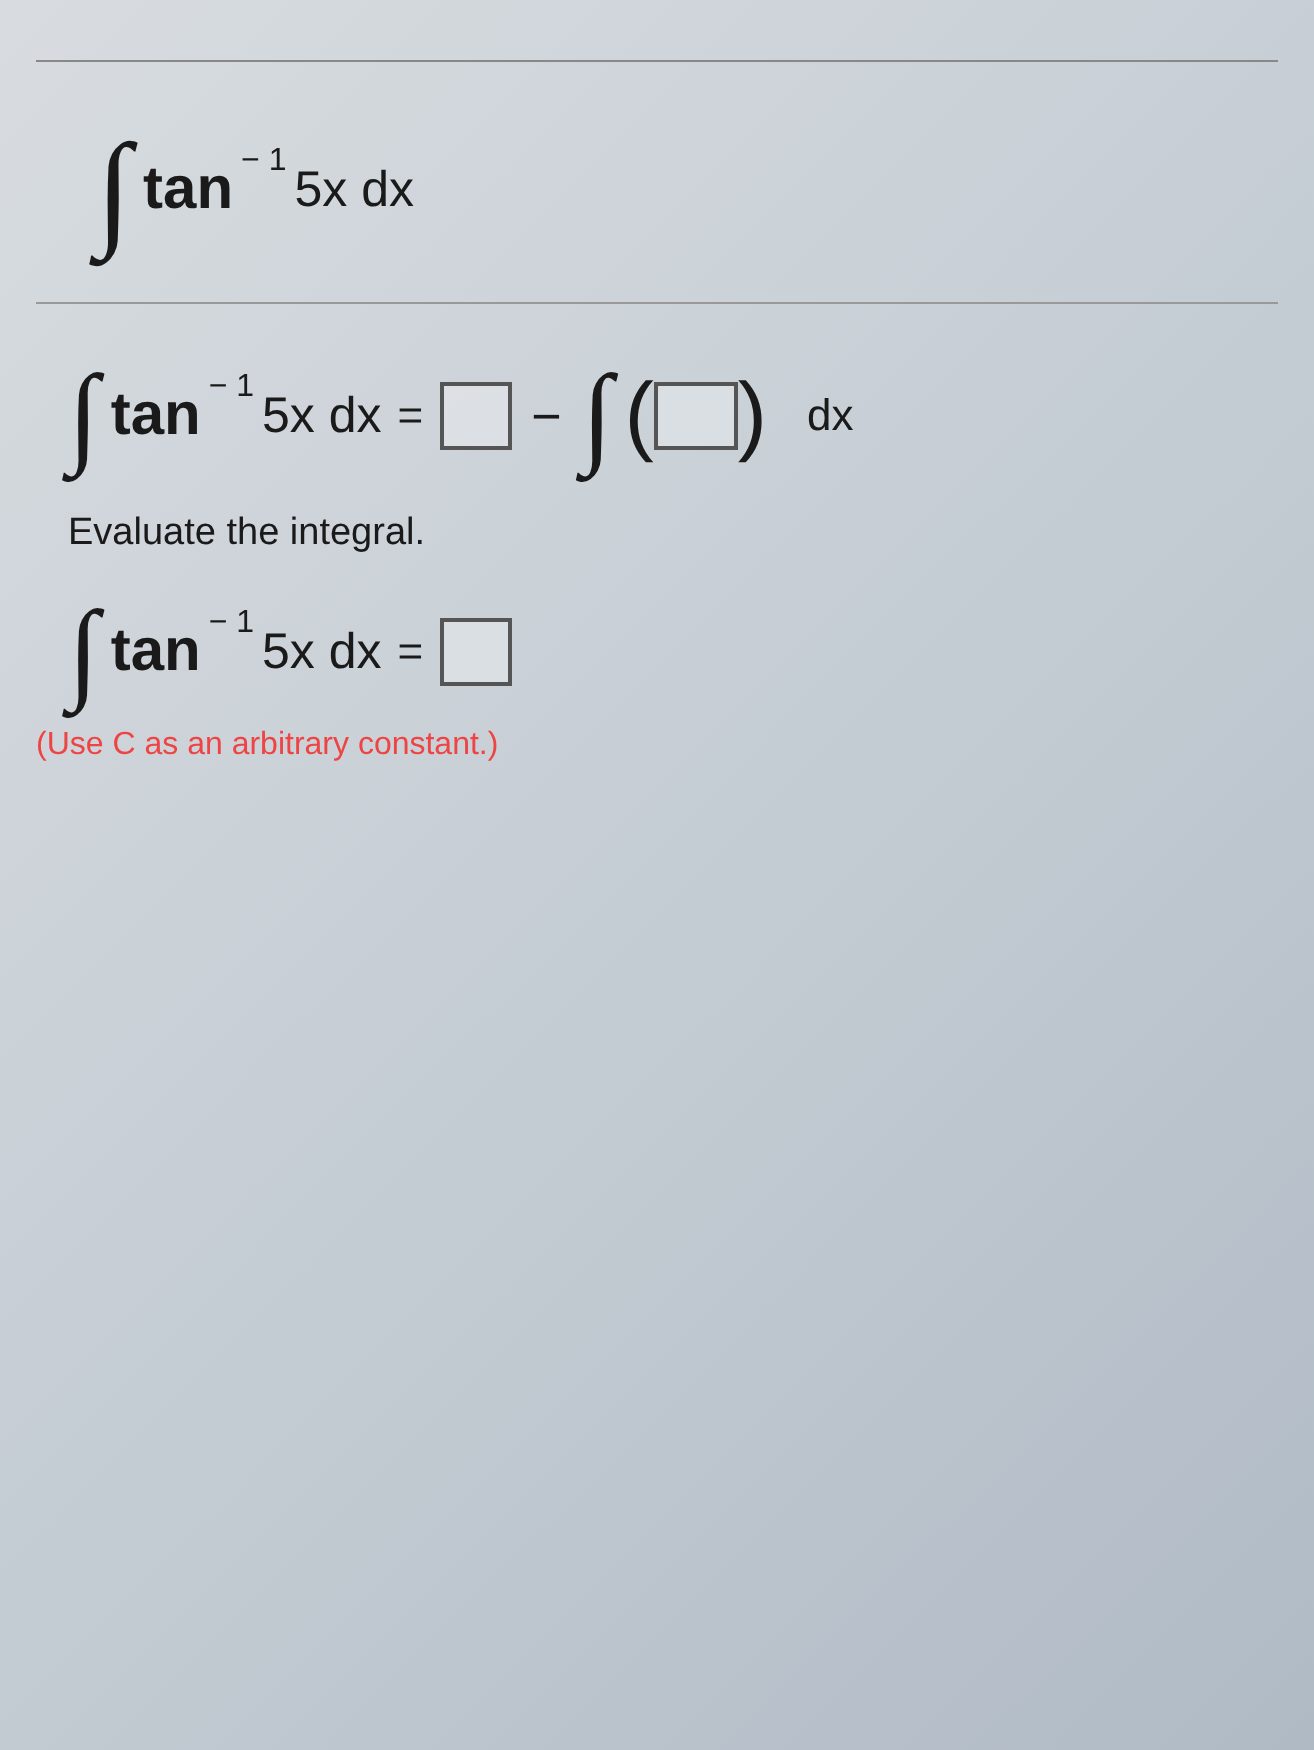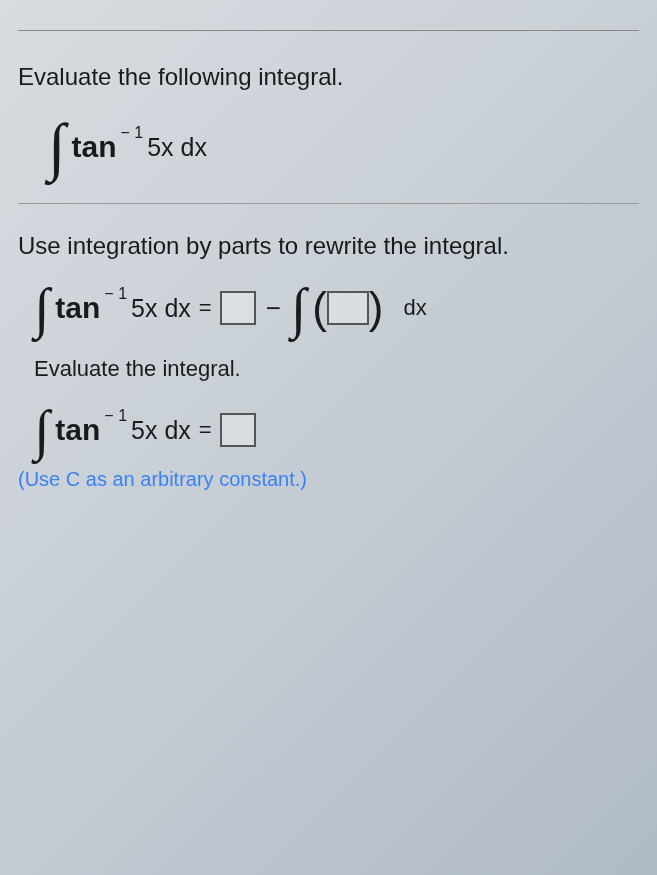--- a/index.html
+++ b/index.html
@@ -22,22 +22,22 @@
     .divider-top {
       border-top: 1px solid #888;
       margin-bottom: 32px;
     }
     .problem-text {
       font-size: 24px;
       margin-bottom: 24px;
       color: #1a1a1a;
     }
     .hint-text {
-      font-size: 20px;
-      color: #3b82f6;
+      font-size: 16px;
+      color: #ef4444;
       margin-top: 8px;
       margin-bottom: 10px;
     }
     .divider {
       border-top: 1px solid #999;
       margin: 18px 0 28px 0;
     }
     .equation-row {
       display: flex;
       align-items: center;
@@ -106,53 +106,51 @@
       background: rgba(255,255,255,0.3);
       vertical-align: middle;
     }
     .paren {
       font-size: 44px;
       font-family: Arial, sans-serif;
       line-height: 0.8;
       font-weight: normal;
     }
     .eval-text {
-      font-size: 22px;
+      font-size: 19px;
       margin: 20px 0 20px 16px;
       color: #1a1a1a;
     }
     .instruction-text {
       font-size: 24px;
       margin: 0 0 18px 0;
       color: #1a1a1a;
     }
     .dx-after {
       margin-left: 20px;
       font-size: 22px;
     }
   </style>
 </head>
 <body>
 
 <div class="content">
 
   <div class="divider-top"></div>
 
-  <div class="problem-text">Evaluate the following integral.</div>
 
   <div class="equation-row">
     <span class="integral-sign-lg">∫</span>
     <span class="tan-text">tan</span>
     <span class="superscript">− 1</span>
     <span class="operand">5x dx</span>
   </div>
 
   <div class="divider"></div>
 
-  <div class="instruction-text">Use integration by parts to rewrite the integral.</div>
 
   <div class="equation-row2">
     <span class="integral-sign">∫</span>
     <span class="tan-text">tan</span>
     <span class="superscript">− 1</span>
     <span class="operand">5x dx</span>
     <span class="equals">=</span>
     <span class="input-box"></span>
     <span class="minus">−</span>
     <span class="integral-sign">∫</span>

